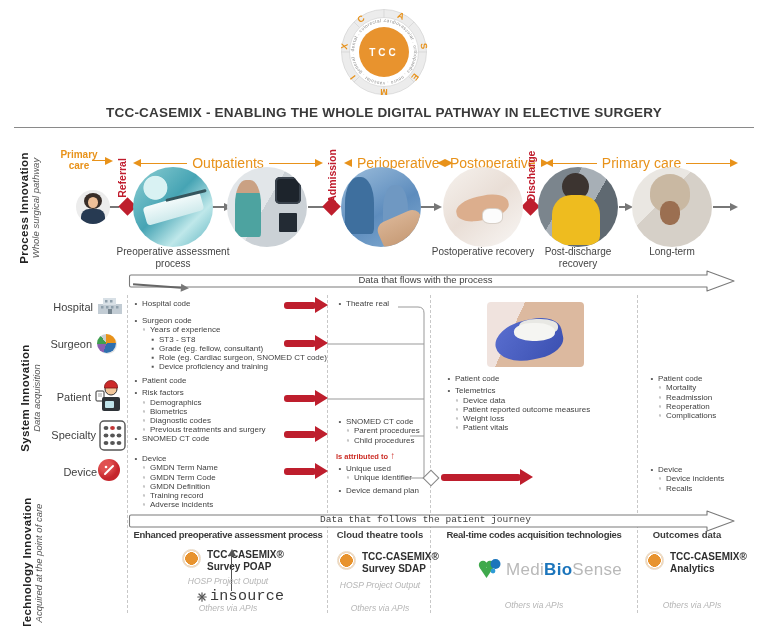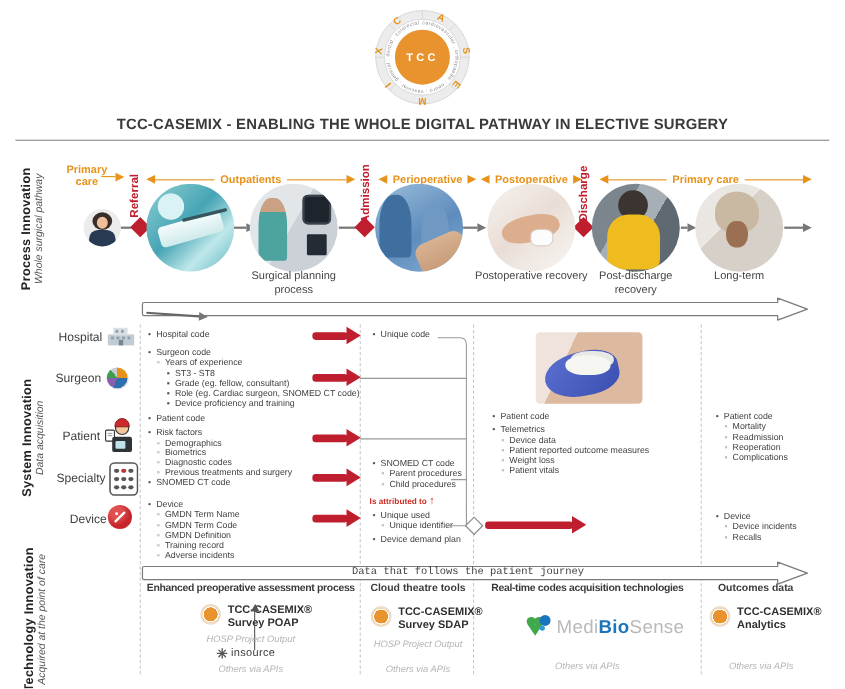--- a/index.html
+++ b/index.html
@@ -9,21 +9,21 @@
   
   .title{position:absolute;left:0;top:105px;width:768px;text-align:center;font-size:13.5px;font-weight:bold;color:#3a3a3a;letter-spacing:.2px;}
   .titleline{position:absolute;left:14px;top:127px;width:740px;border-top:1.4px solid #8a8a8a;}
 
   
   .vside{position:absolute;width:160px;height:34px;transform:rotate(-90deg);text-align:center;}
   .vside .t1{font-size:11.5px;font-weight:bold;color:#222;letter-spacing:.3px;}
   .vside .t2{font-size:9.5px;font-style:italic;color:#555;}
 
   
-  .phase{position:absolute;display:flex;align-items:center;color:#e8921a;font-weight:bold;font-size:10px;height:10px;text-align:right;}
+  .phase{position:absolute;display:flex;align-items:center;color:#e8921a;font-weight:normal;font-size:14px;height:10px;text-align:right;}
   .phase .lbl{margin:0 5px;white-space:nowrap;}
   .pline{flex:1;height:0;border-top:1.6px solid #e8921a;}
   .ah-l{width:0;height:0;border-right:8px solid #e8921a;border-top:4px solid transparent;border-bottom:4px solid transparent;}
   .ah-r{width:0;height:0;border-left:8px solid #e8921a;border-top:4px solid transparent;border-bottom:4px solid transparent;}
   .pc-start{position:absolute;left:56px;top:150px;width:46px;text-align:center;color:#e8921a;font-weight:bold;font-size:10px;line-height:10.5px;}
 
   .milestone{position:absolute;color:#c01d2e;font-weight:bold;font-size:10.5px;transform:rotate(-90deg);text-align:center;white-space:nowrap;}
   .diamond{position:absolute;width:13px;height:13px;background:#be1e2d;transform:rotate(45deg);}
 
   
@@ -88,21 +88,21 @@
   .device-photo{position:absolute;left:487px;top:302px;width:97px;height:65px;border-radius:4px;overflow:hidden;background:linear-gradient(115deg,#f0e3de 0 30%,#dcb99f 30% 100%);}
   .device-photo::before{content:'';position:absolute;left:8%;top:28%;width:70%;height:62%;background:linear-gradient(135deg,#5a6fd0,#3a4fb0);border-radius:50% 40% 40% 50%;transform:rotate(-12deg);}
   .device-photo::after{content:'';position:absolute;left:28%;top:32%;width:42%;height:28%;background:#f5f5f2;border-radius:45%;box-shadow:4px -5px 0 -1px #e8e8e4;}
 
   
   .bheading{position:absolute;top:529px;text-align:center;font-size:9.5px;font-weight:bold;color:#3a3a3a;letter-spacing:-.3px;white-space:nowrap;}
   .minitcc{width:17px;height:17px;border-radius:50%;flex:none;background:radial-gradient(circle,#e8932e 0 52%,#fff 53% 60%,#f2d8ba 61% 80%,#fff 81%);border:1px solid #eadbc8;}
   .prod{position:absolute;display:flex;gap:6px;align-items:flex-start;}
   .prod .pt{font-size:10px;font-weight:bold;color:#2f2f2f;line-height:11.5px;white-space:nowrap;}
   .gnote{position:absolute;text-align:center;font-size:8.5px;font-style:italic;color:#b5b5b5;white-space:nowrap;}
-  .insource{position:absolute;display:flex;align-items:center;gap:3px;font-size:10px;color:#3a3a3a;letter-spacing:.3px;}
+  .insource{position:absolute;display:flex;align-items:center;gap:3px;font-size:15px;color:#3a3a3a;letter-spacing:.3px;font-family:Liberation Mono, monospace;}
   .uparrow{position:absolute;left:231px;top:555px;width:1px;height:36px;background:#555;}
   .uparrow::before{content:'';position:absolute;left:-3.5px;top:-6px;border-bottom:7px solid #555;border-left:4px solid transparent;border-right:4px solid transparent;}
   .medibio{position:absolute;display:flex;align-items:center;gap:4px;font-size:17px;letter-spacing:.3px;}
   .mb-gray{color:#b9b9b9;}
   .mb-blue{color:#1b75bc;font-weight:bold;}
   .intro{position:absolute;left:48px;top:525px;width:74px;text-align:right;font-size:10.5px;line-height:13px;color:#3f3f3f;}
 
   .rowicon{position:absolute;}
   .pie{width:19px;height:19px;border-radius:50%;background:conic-gradient(#e8921a 0 90deg,#2f6fae 90deg 200deg,#8a5fb0 200deg 268deg,#3f9f4f 268deg 322deg,#c9cdd1 322deg 360deg);box-shadow:1px 1px 0 #e3e3e3;}
   .devcirc{width:22px;height:22px;border-radius:50%;background:radial-gradient(circle at 35% 30%,#e05050 0 25%,#c5252c 60%);display:flex;align-items:center;justify-content:center;}
@@ -229,34 +229,35 @@
     </div>
   <div class="stage-c p5" style="left:538px;">
       <i class="hair"></i>
       <i class="yel"></i>
     </div>
   <div class="stage-c p6" style="left:632px;">
       <i class="hat"></i>
       <i class="face"></i>
     </div>
 
-  <div class="caption" style="left:217px;width:100px;">Surgical planning process</div>
+  <div class="caption" style="left:113px;width:120px;">Preoperative assessment process</div>
   <div class="caption" style="left:413px;width:140px;">Postoperative recovery</div>
   <div class="caption" style="left:533px;width:90px;">Post-discharge recovery</div>
   <div class="caption" style="left:622px;width:100px;">Long-term</div>
 
   <div class="vdash" style="left:127px;top:295px;height:318px;"></div>
   <div class="vdash" style="left:327px;top:295px;height:318px;"></div>
   <div class="vdash" style="left:430px;top:295px;height:318px;"></div>
   <div class="vdash" style="left:637px;top:295px;height:318px;"></div>
 
   <div class="bigarrow" style="top:270px;">
     <svg width="609" height="22" viewBox="0 0 609 22">
         <path d="M3 5 L579 5 L579 1 L606 11 L579 21 L579 17 L3 17 Q1.5 17 1.5 15.5 L1.5 6.5 Q1.5 5 3 5 Z" fill="#fff" stroke="#7a7a7a" stroke-width="1.1" stroke-linejoin="round"></path>
       </svg>
+    <div class="txt">Data that flows with the process</div>
   </div>
   <div class="conn head" style="left:133px;top:285px;width:48px;transform:rotate(4deg);background:#666;"></div>
 
   <div class="bigarrow" style="top:510px;z-index:5;font-family:Liberation Mono, monospace;">
     <svg width="609" height="22" viewBox="0 0 609 22">
         <path d="M3 5 L579 5 L579 1 L606 11 L579 21 L579 17 L3 17 Q1.5 17 1.5 15.5 L1.5 6.5 Q1.5 5 3 5 Z" fill="#fff" stroke="#7a7a7a" stroke-width="1.1" stroke-linejoin="round"></path>
       </svg>
     <div class="txt">Data that follows the patient journey</div>
   </div>
 
@@ -417,21 +418,21 @@
       <span class="hd"></span>
     </div>
   <div class="barrow" style="left:284px;top:466px;width:44px;">
       <span class="bd"></span>
       <span class="hd"></span>
     </div>
 
   <div class="dl" style="left:337px;top:296px;">
       <div class="li l0">
         <span class="blt">•</span>
-        <span>Unique code</span>
+        <span>Theatre real</span>
       </div>
     </div>
   <div class="dl" style="left:337px;top:414px;">
       <div class="li l0">
         <span class="blt">•</span>
         <span>SNOMED CT code</span>
       </div>
       <div class="li l1">
         <span class="blt">◦</span>
         <span>Parent procedures</span>

